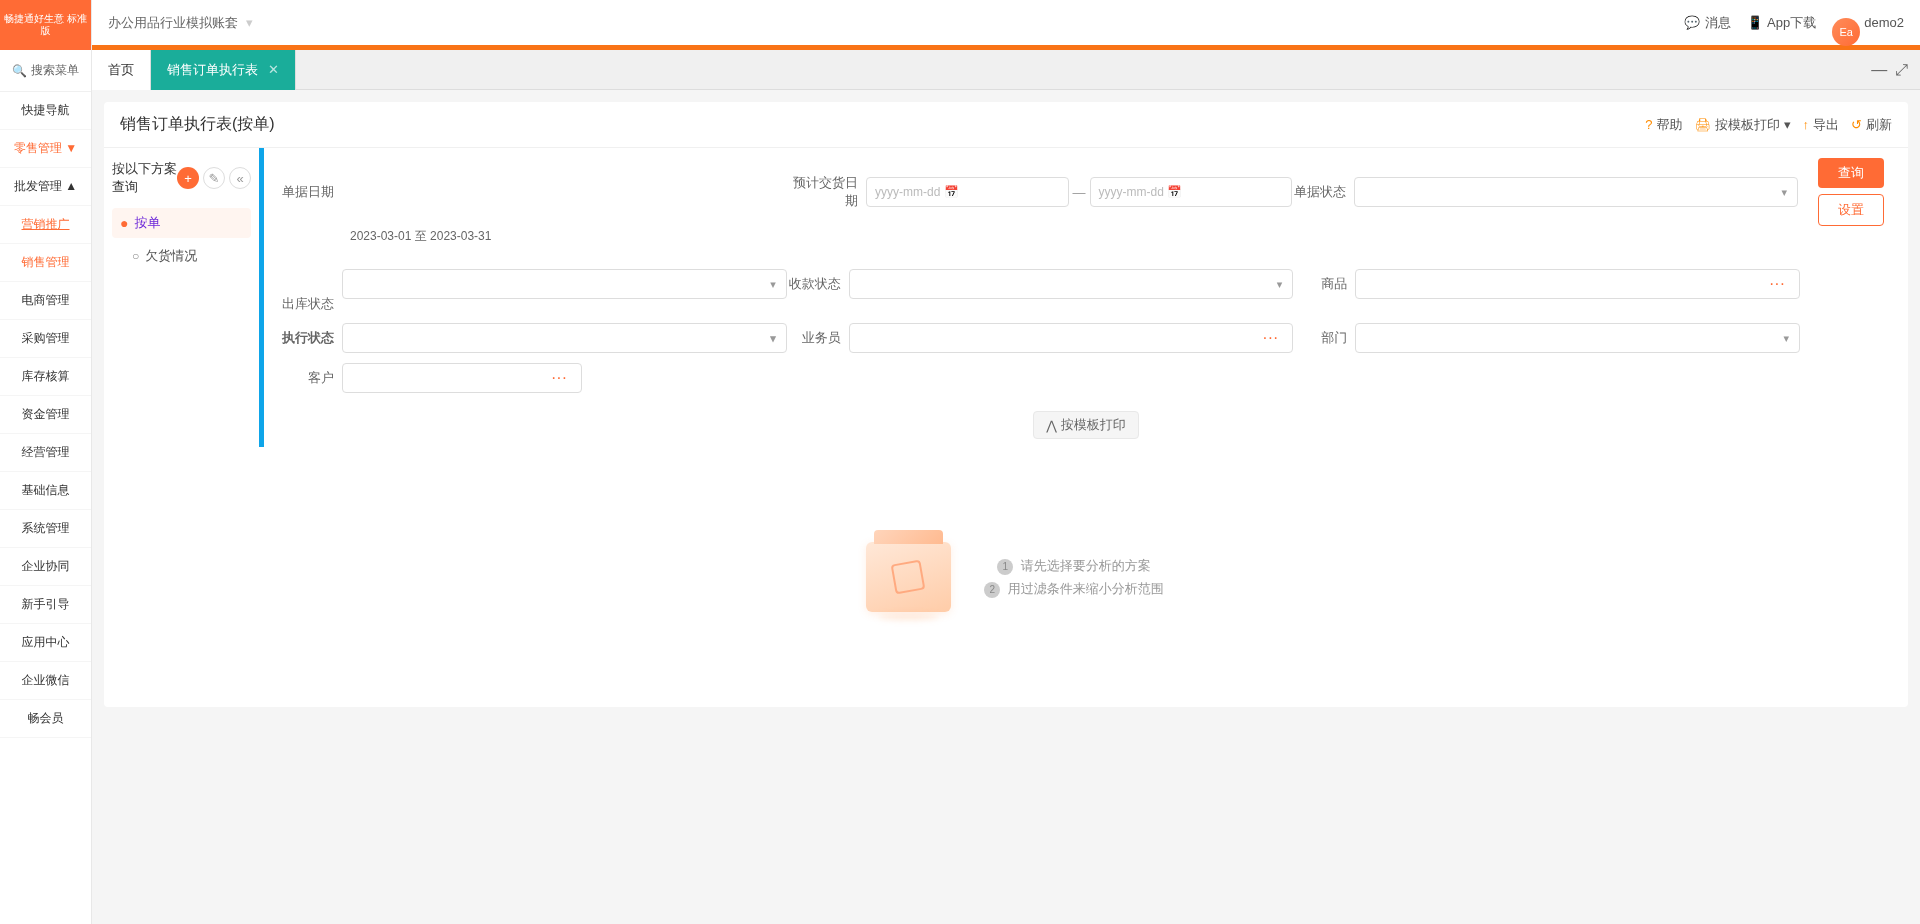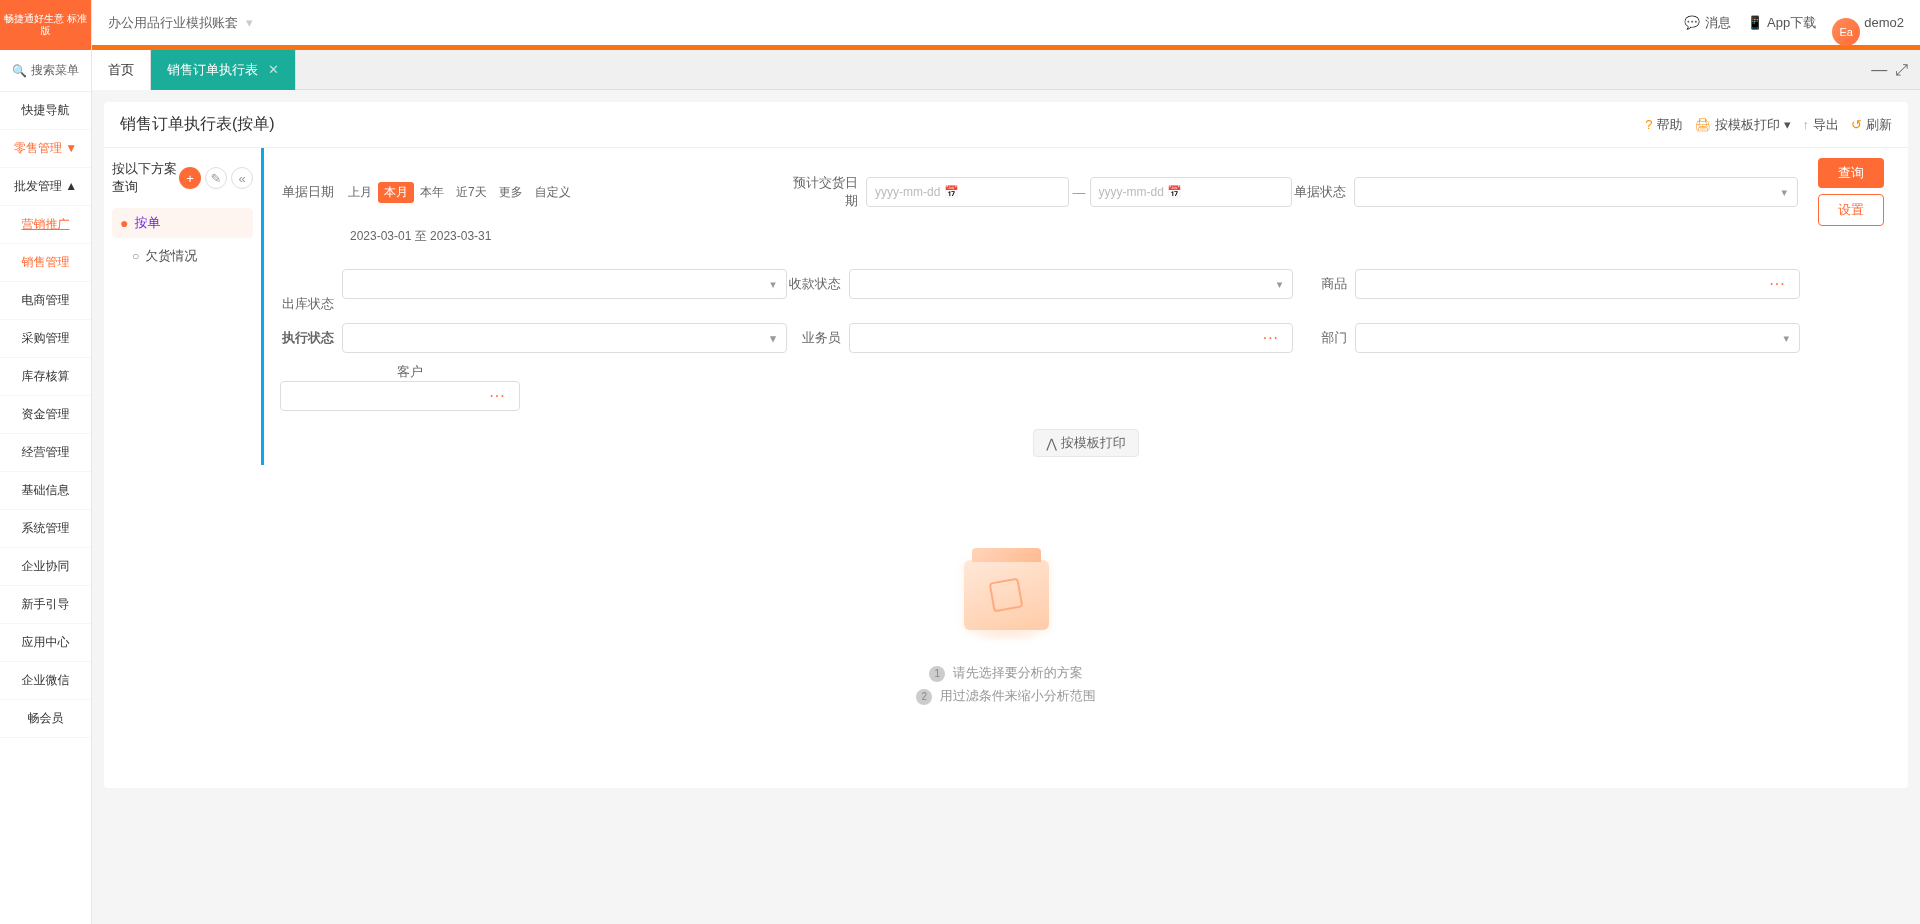--- a/index.html
+++ b/index.html
@@ -40,21 +40,21 @@
     .page-inner { background: #fff; margin: 12px; border-radius: 4px; }
 
     
     .page-title-bar { display: flex; align-items: center; justify-content: space-between; padding: 12px 16px; border-bottom: 1px solid #f0f0f0; }
     .page-title { font-size: 16px; font-weight: 500; color: #333; }
     .page-title-actions { display: flex; align-items: center; gap: 12px; }
     .title-action-btn { display: flex; align-items: center; gap: 4px; cursor: pointer; color: #555; font-size: 13px; background: none; border: none; }
     .title-action-btn .icon { color: #ff8c00; }
 
     
-    .scheme-panel { width: 160px; border-right: 3px solid #0ea5e9; padding: 12px 8px; display: flex; flex-direction: column; gap: 4px; flex-shrink: 0; }
+    .scheme-panel { width: 160px; border-right: 5px solid #0ea5e9; padding: 12px 8px; display: flex; flex-direction: column; gap: 4px; flex-shrink: 0; }
     .scheme-panel-header { display: flex; align-items: center; justify-content: space-between; margin-bottom: 8px; font-size: 13px; color: #333; }
     .scheme-panel-actions { display: flex; gap: 4px; }
     .scheme-btn { width: 22px; height: 22px; border-radius: 50%; display: flex; align-items: center; justify-content: center; cursor: pointer; font-size: 13px; }
     .scheme-btn.add { background: #ff6b35; color: #fff; border: none; }
     .scheme-btn.edit { background: #fff; color: #999; border: 1px solid #ddd; }
     .scheme-btn.collapse { background: #fff; color: #999; border: 1px solid #ddd; }
     .scheme-item { display: flex; align-items: center; gap: 6px; padding: 6px 8px; border-radius: 4px; cursor: pointer; }
     .scheme-item.active { background: #fff5f0; }
     .scheme-item-icon { color: #ff6b35; font-size: 14px; }
     .scheme-item-text { font-size: 13px; color: #6d28d9; }
@@ -71,21 +71,21 @@
     .filter-dots { color: #ff6b35; cursor: pointer; font-size: 16px; padding: 0 4px; }
 
     
     .action-bar { display: flex; align-items: center; justify-content: center; padding: 8px 0; }
     .collapse-btn { display: flex; align-items: center; gap: 4px; cursor: pointer; color: #666; font-size: 13px; background: #f5f5f5; border: 1px solid #e8e8e8; border-radius: 4px; padding: 4px 12px; }
 
     .search-btn { background: #ff6b35; color: #fff; border: none; border-radius: 4px; padding: 6px 20px; font-size: 13px; cursor: pointer; }
     .settings-btn { background: #fff; color: #ff6b35; border: 1px solid #ff6b35; border-radius: 4px; padding: 6px 16px; font-size: 13px; cursor: pointer; }
 
     
-    .empty-state { display: flex; flex-direction: column; align-items: center; justify-content: center; padding: 80px 20px; gap: 16px; }
+    .empty-state { display: flex; flex-direction: row; align-items: center; justify-content: center; padding: 80px 20px; gap: 16px; }
     .empty-text { color: #999; font-size: 13px; line-height: 1.8; text-align: center; }
     .empty-text .num { display: inline-block; width: 16px; height: 16px; background: #ddd; border-radius: 50%; font-size: 10px; text-align: center; line-height: 16px; margin-right: 4px; color: #888; }
     .field-label { color: #666; font-size: 13px; width: 60px; text-align: right; padding-right: 8px; flex-shrink: 0; }
 
     .status-select { height: 30px; border: 1px solid #ddd; border-radius: 4px; display: flex; align-items: center; justify-content: space-between; padding: 0 10px; cursor: pointer; }
     .status-select-placeholder { color: #bbb; font-size: 13px; }
   </style>
 </head>
 <body>
 
@@ -240,30 +240,20 @@
             <span class="scheme-sub-text">欠货情况</span>
           </div>
         </div>
 
         <div style="flex:1; display:flex; flex-direction:column;">
 
           <div style="display:flex; align-items:center; padding: 10px 16px 0 16px; gap:0;">
 
             <div style="display:flex; align-items:center; flex:1;">
               <span class="field-label" style="color:#666;font-size:13px;min-width:62px;text-align:right;padding-right:8px;">单据日期</span>
-              <div style="display:flex; align-items:center; gap:4px; flex:1;">
-                <div style="display:flex;gap:0;">
-                  <span class="date-tab">上月</span>
-                  <span class="date-tab active" style="background:#ff6b35;color:#fff;border-radius:3px;padding:2px 6px;font-size:12px;">本月</span>
-                  <span class="date-tab">本年</span>
-                  <span class="date-tab">近7天</span>
-                  <span class="date-tab">更多</span>
-                  <span class="date-tab">自定义</span>
-                </div>
-              </div>
             </div>
 
             <div style="display:flex; align-items:center; flex:1;">
               <span class="field-label" style="color:#666;font-size:13px;min-width:80px;text-align:right;padding-right:8px;">预计交货日期</span>
               <div style="display:flex; align-items:center; gap:4px; flex:1;">
                 <div class="date-input">
                   <span style="color:#bbb;font-size:12px;">yyyy-mm-dd</span>
                   <span style="color:#aaa;font-size:12px;">📅</span>
                 </div>
                 <span class="date-sep">—</span>
@@ -332,21 +322,21 @@
             <div style="display:flex; align-items:center; flex:1;">
               <span class="field-label" style="color:#666;font-size:13px;min-width:62px;text-align:right;padding-right:8px;">部门</span>
               <div class="status-select" style="flex:1;height:30px;border:1px solid #ddd;border-radius:4px;display:flex;align-items:center;justify-content:space-between;padding:0 10px;">
                 <span></span>
                 <span style="color:#999;font-size:11px;">▾</span>
               </div>
             </div>
           </div>
 
           <div style="display:flex; align-items:center; padding: 10px 16px 10px 16px; gap:0;">
-            <div style="display:flex; align-items:center;flex-direction:column;">
+            <div style="display:flex; align-items:center;">
               <span class="field-label" style="color:#666;font-size:13px;min-width:62px;text-align:right;padding-right:8px;">客户</span>
               <div style="width:240px;height:30px;border:1px solid #ddd;border-radius:4px;display:flex;align-items:center;justify-content:flex-end;padding:0 10px;cursor:pointer;">
                 <span class="filter-dots" style="color:#ff6b35;">···</span>
               </div>
             </div>
           </div>
 
           <div class="action-bar">
             <button class="collapse-btn">
               <span>⋀</span>

